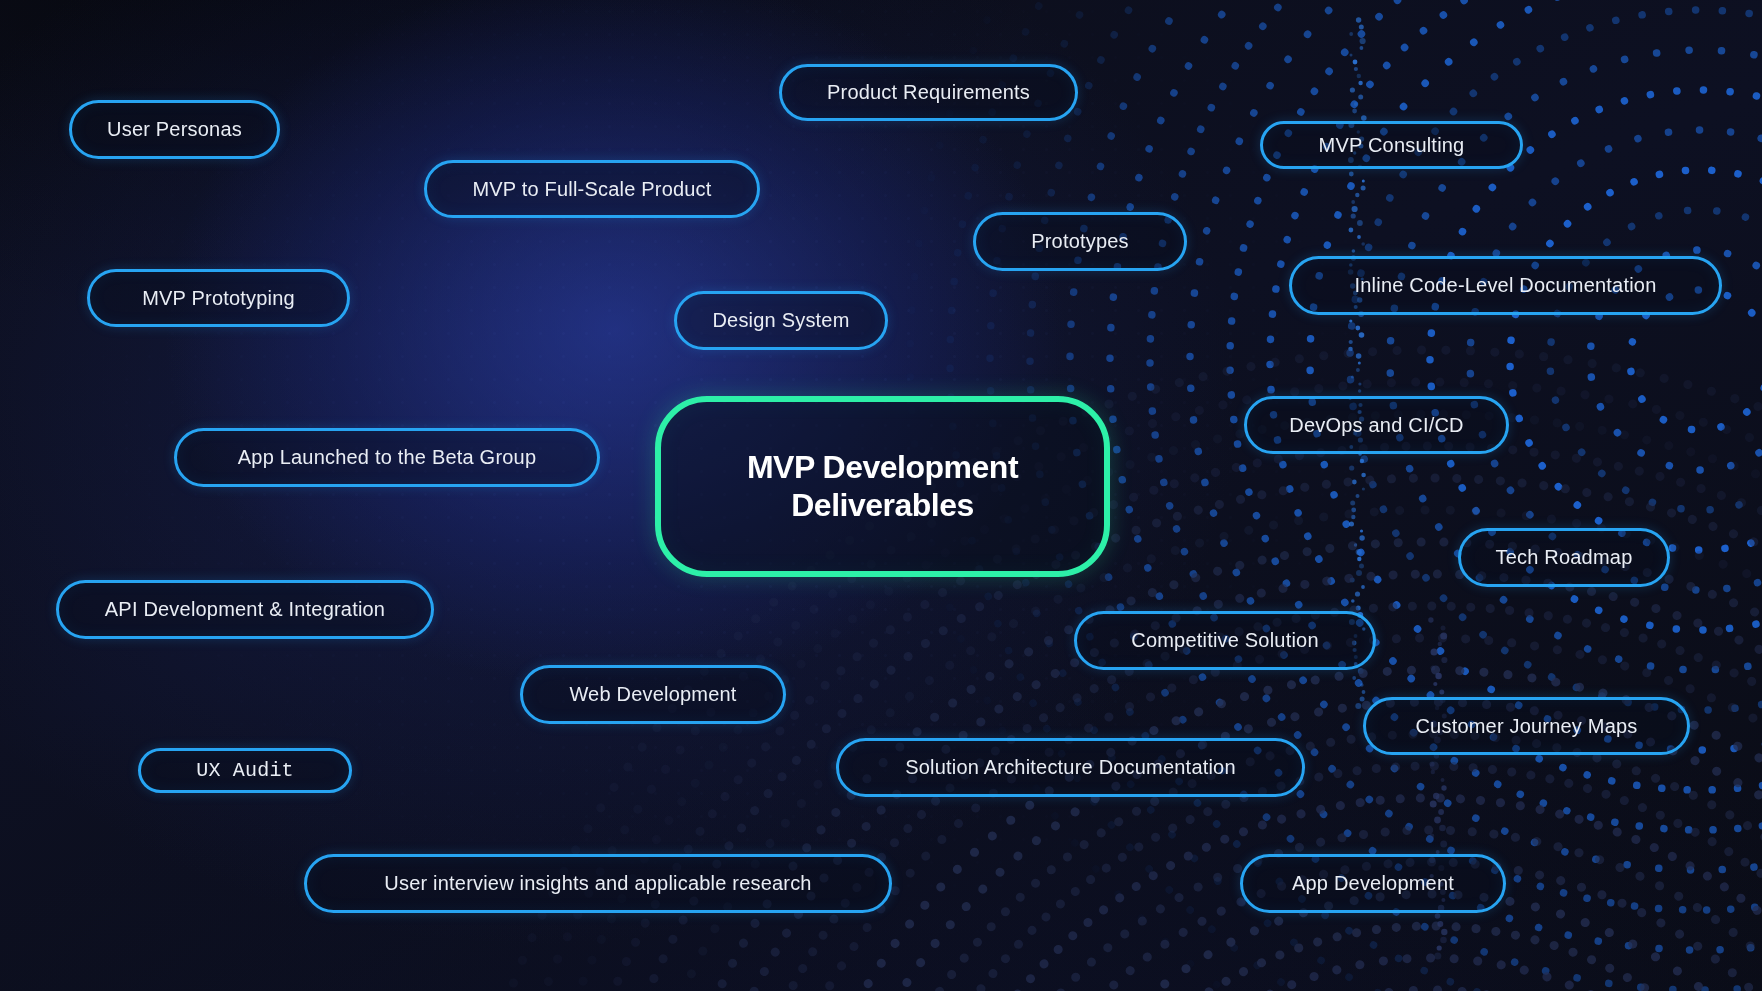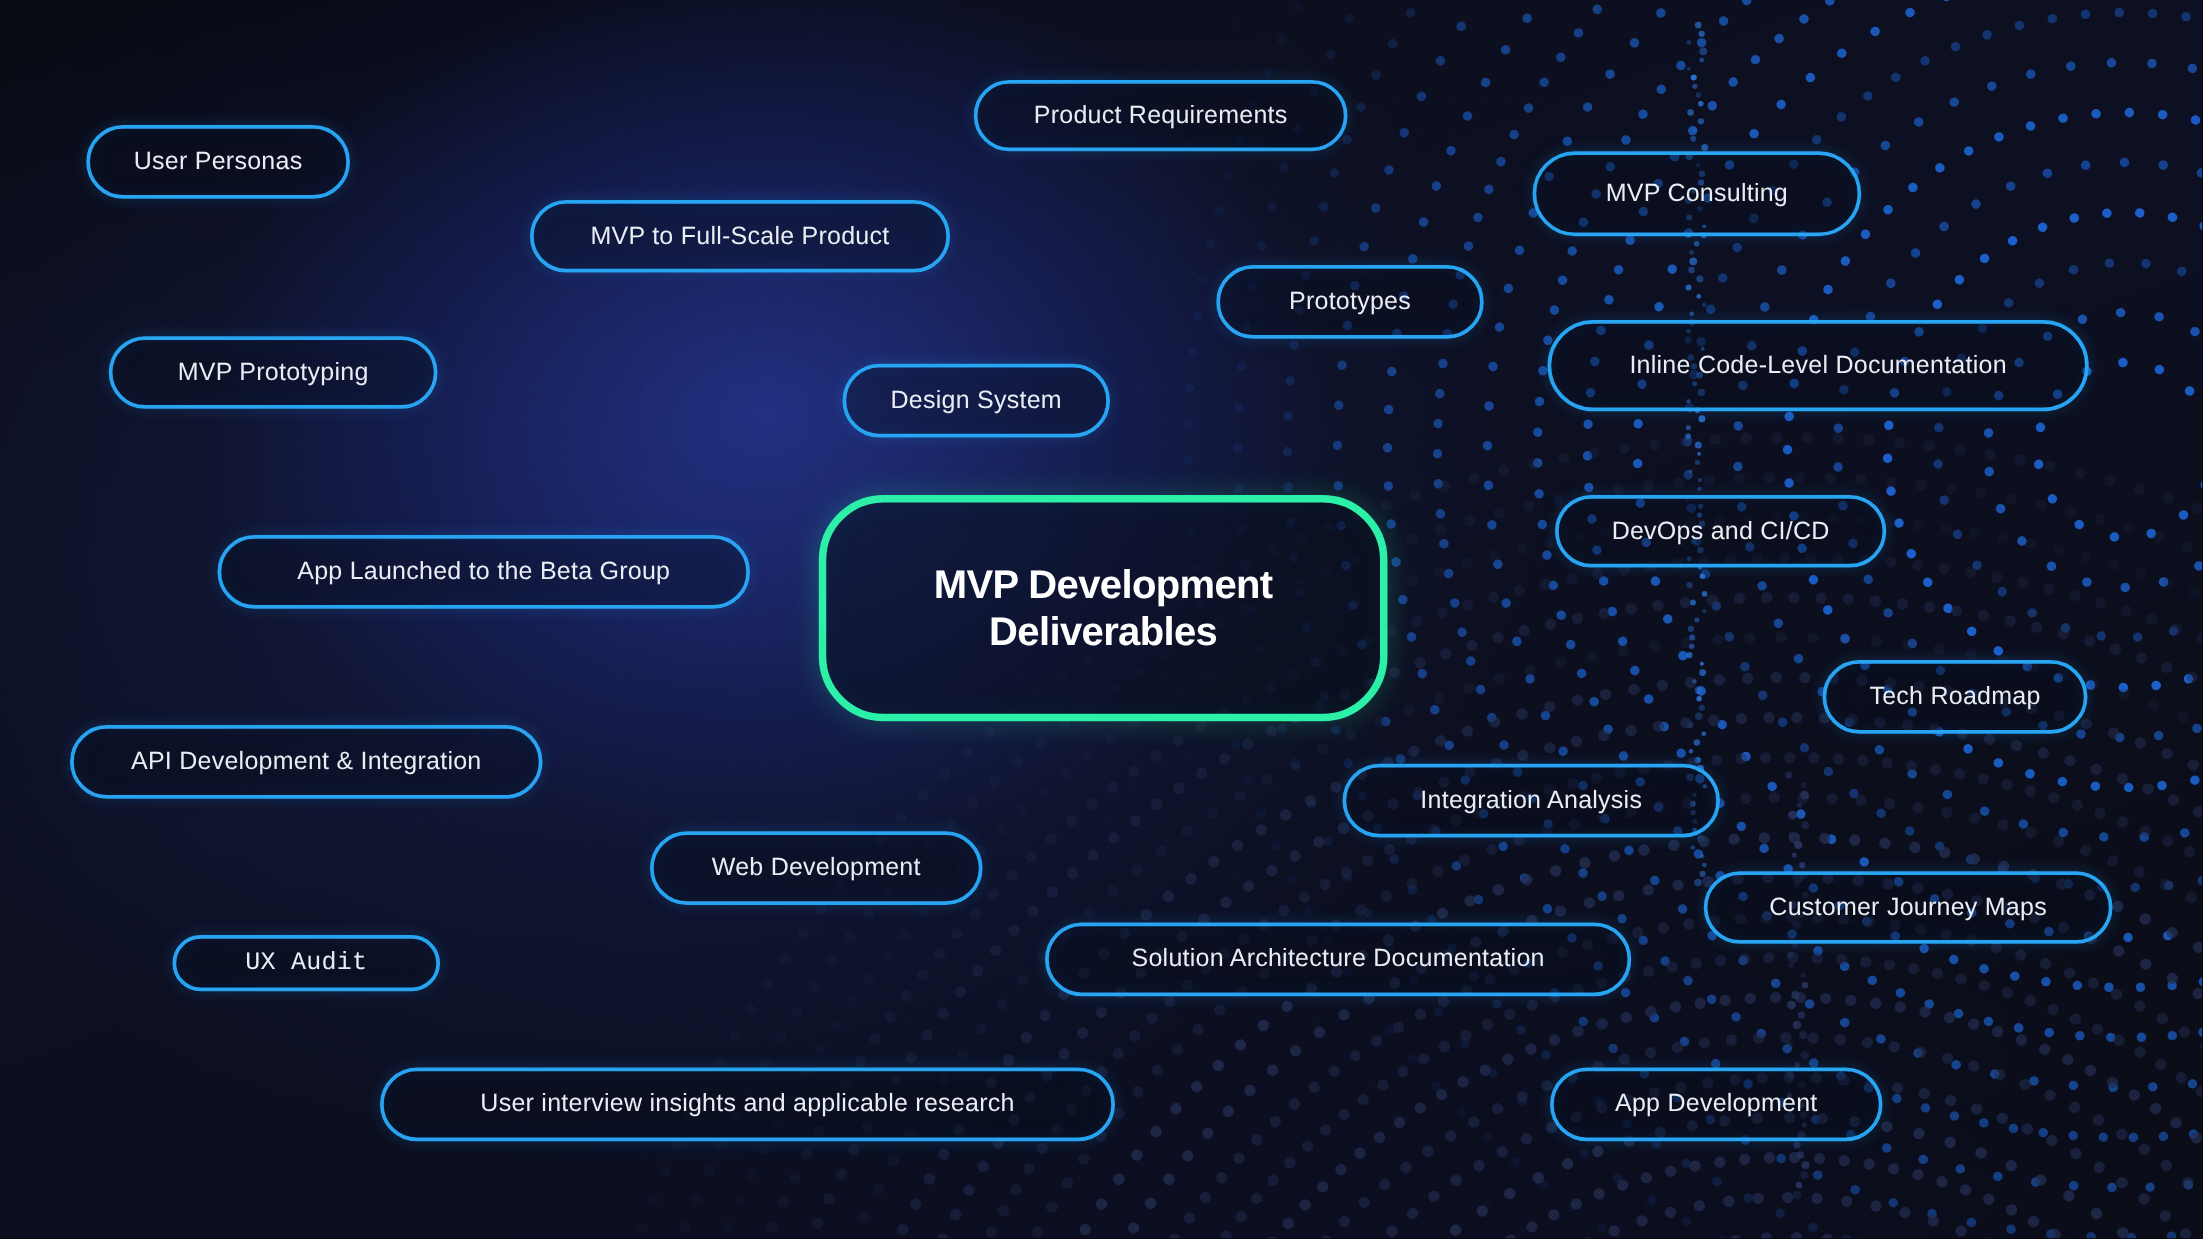--- a/index.html
+++ b/index.html
@@ -249,30 +249,30 @@
       </svg>
   </div>
 
   <div id="nodes-layer">
       <div class="node" style="left: 69px; top: 100px; width: 211px; height: 59px;">
         <span>User Personas</span>
       </div>
       <div class="node" style="left: 779px; top: 64px; width: 299px; height: 57px;">
         <span>Product Requirements</span>
       </div>
-      <div class="node" style="left: 1226px; top: 121px; width: 263px; height: 68px;">
+      <div class="node" style="left: 1260px; top: 121px; width: 263px; height: 48px;">
         <span>MVP Consulting</span>
       </div>
       <div class="node" style="left: 424px; top: 160px; width: 336px; height: 58px;">
         <span>MVP to Full-Scale Product</span>
       </div>
       <div class="node" style="left: 973px; top: 212px; width: 214px; height: 59px;">
         <span>Prototypes</span>
       </div>
-      <div class="node" style="left: 1238px; top: 256px; width: 433px; height: 73px;">
+      <div class="node" style="left: 1289px; top: 256px; width: 433px; height: 59px;">
         <span>Inline Code-Level Documentation</span>
       </div>
       <div class="node" style="left: 87px; top: 269px; width: 263px; height: 58px;">
         <span>MVP Prototyping</span>
       </div>
       <div class="node" style="left: 674px; top: 291px; width: 214px; height: 59px;">
         <span>Design System</span>
       </div>
       <div class="node" style="left: 1244px; top: 396px; width: 265px; height: 58px;">
         <span>DevOps and CI/CD</span>
@@ -280,21 +280,21 @@
       <div class="node" style="left: 174px; top: 428px; width: 426px; height: 59px;">
         <span>App Launched to the Beta Group</span>
       </div>
       <div class="node" style="left: 1458px; top: 528px; width: 212px; height: 59px;">
         <span>Tech Roadmap</span>
       </div>
       <div class="node" style="left: 56px; top: 580px; width: 378px; height: 59px;">
         <span>API Development &amp; Integration</span>
       </div>
       <div class="node" style="left: 1074px; top: 611px; width: 302px; height: 59px;">
-        <span>Integration Analysis</span>
+        <span>Competitive Solution</span>
       </div>
       <div class="node" style="left: 520px; top: 665px; width: 266px; height: 59px;">
         <span>Web Development</span>
       </div>
       <div class="node" style="left: 1363px; top: 697px; width: 327px; height: 58px;">
         <span>Customer Journey Maps</span>
       </div>
       <div class="node" style="left: 138px; top: 748px; width: 214px; height: 45px; font-family: Liberation Mono, monospace;">
         <span>UX Audit</span>
       </div>

